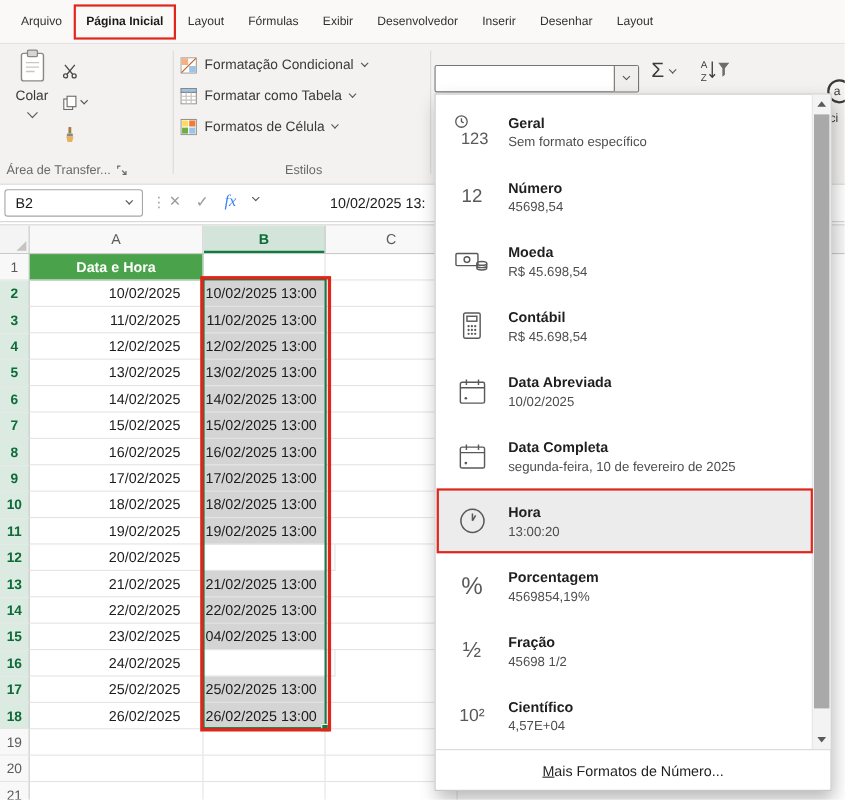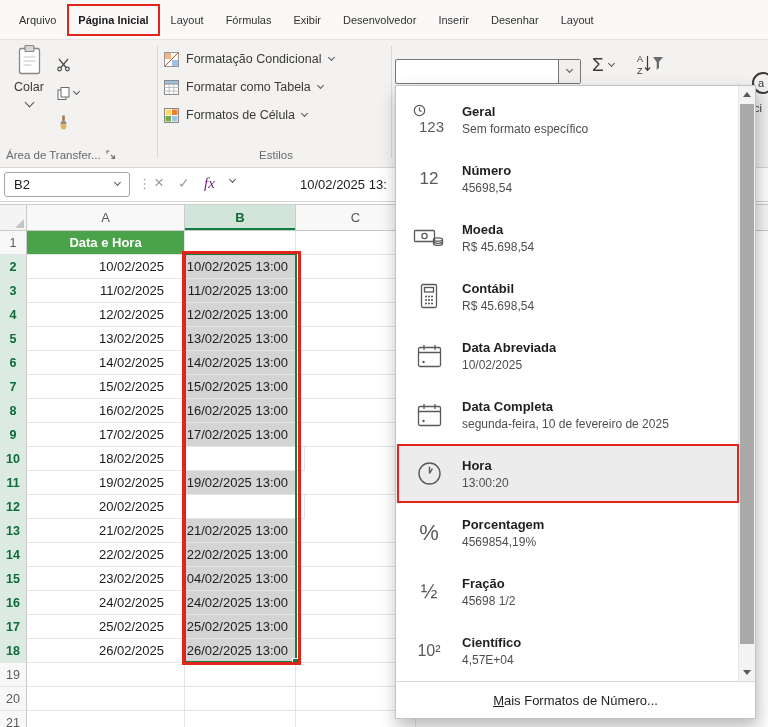--- a/index.html
+++ b/index.html
@@ -44,21 +44,21 @@
     transform:rotate(45deg);margin-top:-4px}
   .chev.sm{width:5px;height:5px}
 
   
   .formula-bar{position:absolute;left:0;top:168px;width:768px;height:34px;background:#fff;border-bottom:1px solid #d6d4d2}
   .name-box{position:absolute;left:4px;top:4px;width:126px;height:25px;border:1px solid #a6a6a6;border-radius:3px;
     display:flex;align-items:center;justify-content:space-between;padding:0 9px;font-size:13px;color:#1c1c1c;background:#fff}
   .fb-dots{position:absolute;left:138px;top:8px;color:#a0a0a0;font-size:13px}
   .fb-x{position:absolute;left:154px;top:5px;font-size:17px;color:#9a9a9a}
   .fb-check{position:absolute;left:178px;top:7px;font-size:14px;color:#9a9a9a}
-  .fb-fx{position:absolute;left:204px;top:7px;font-family:"Liberation Serif",serif;font-style:italic;font-size:15px;color:#701a75}
+  .fb-fx{position:absolute;left:204px;top:7px;font-family:"Liberation Serif",serif;font-style:italic;font-size:15px;color:#3b82f6}
   .fb-chev{position:absolute;left:230px;top:13px}
   .fb-formula{position:absolute;left:300px;top:9px;font-size:13px;color:#1c1c1c;white-space:nowrap}
 
   
   .grid{position:absolute;left:0;top:204px;width:768px;bottom:0;background:#fff;border-top:1px solid #cfcdcb;overflow:hidden}
   .col-headers{display:flex;height:26px;width:768px;background:#f8f8f8;border-bottom:1px solid #c9c9c9}
   .corner{width:27px;min-width:27px;border-right:1px solid #c9c9c9;background:#f4f4f4;position:relative}
   .corner::after{content:"";position:absolute;right:2px;bottom:2px;width:0;height:0;
     border-style:solid;border-width:0 0 9px 9px;border-color:transparent transparent #c6c4c2 transparent}
   .col-h{border-right:1px solid #c9c9c9;display:flex;align-items:center;justify-content:center;font-size:13px;color:#5a5a5a}
@@ -305,20 +305,21 @@
         </div>
         <div class="grow">
           <div class="row-h sel">9</div>
           <div class="cell w-a num">17/02/2025</div>
           <div class="cell w-b selcell num">17/02/2025 13:00</div>
           <div class="cell w-c"></div>
         </div>
         <div class="grow">
           <div class="row-h sel">10</div>
           <div class="cell w-a num">18/02/2025</div>
+          <div class="cell w-b selcell num">18/02/2025 13:00</div>
           <div class="cell w-c"></div>
         </div>
         <div class="grow">
           <div class="row-h sel">11</div>
           <div class="cell w-a num">19/02/2025</div>
           <div class="cell w-b selcell num">19/02/2025 13:00</div>
           <div class="cell w-c"></div>
         </div>
         <div class="grow">
           <div class="row-h sel">12</div>
@@ -339,21 +340,20 @@
         </div>
         <div class="grow">
           <div class="row-h sel">15</div>
           <div class="cell w-a num">23/02/2025</div>
           <div class="cell w-b selcell num">04/02/2025 13:00</div>
           <div class="cell w-c"></div>
         </div>
         <div class="grow">
           <div class="row-h sel">16</div>
           <div class="cell w-a num">24/02/2025</div>
-          <div class="cell w-b selcell num">24/02/2025 13:00</div>
           <div class="cell w-c"></div>
         </div>
         <div class="grow">
           <div class="row-h sel">17</div>
           <div class="cell w-a num">25/02/2025</div>
           <div class="cell w-b selcell num">25/02/2025 13:00</div>
           <div class="cell w-c"></div>
         </div>
         <div class="grow">
           <div class="row-h sel">18</div>

